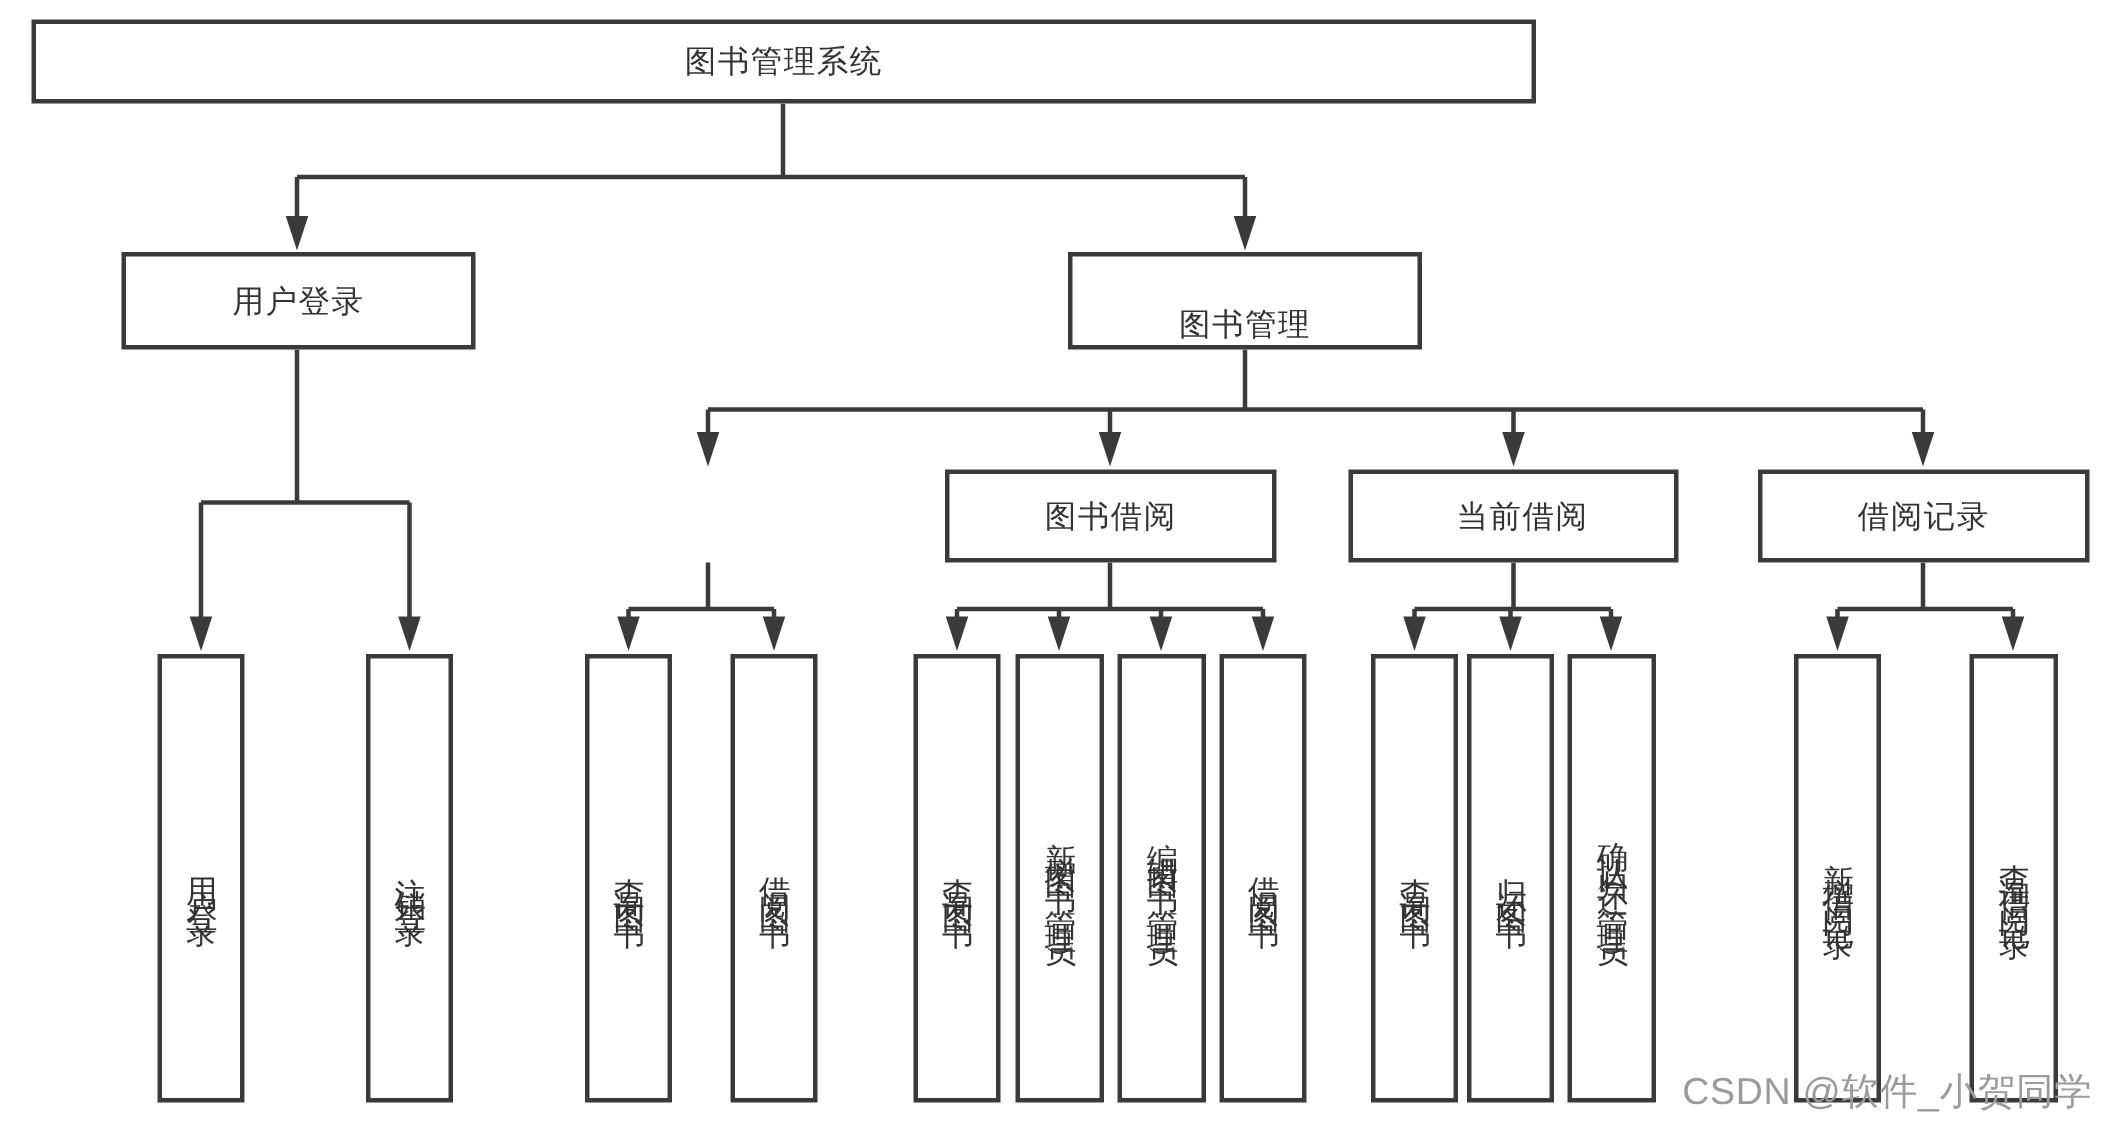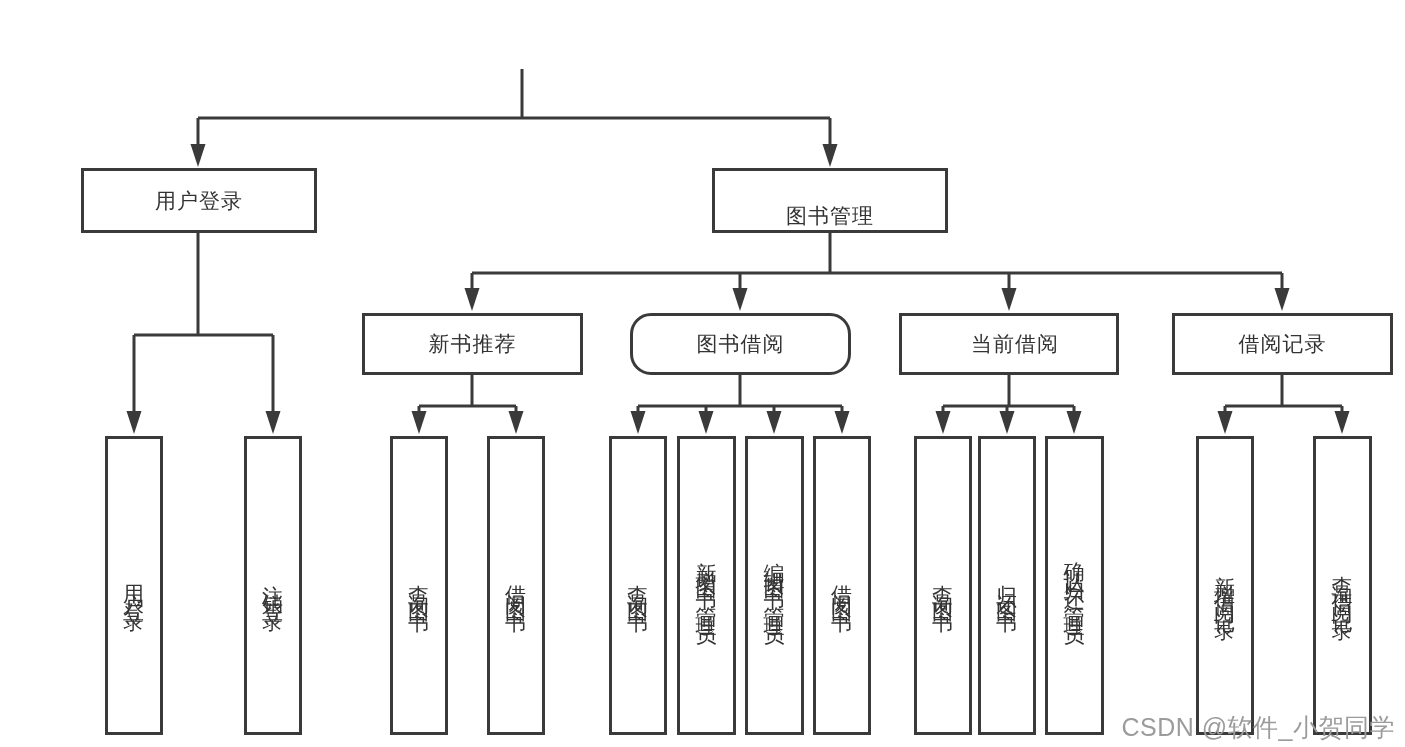--- a/index.html
+++ b/index.html
@@ -56,32 +56,32 @@
       <polygon points="766.5,411 781.5,411 774,434"></polygon>
       <polygon points="834.5,411 849.5,411 842,434"></polygon>
       <polygon points="935.5,411 950.5,411 943,434"></polygon>
       <polygon points="999.5,411 1014.5,411 1007,434"></polygon>
       <polygon points="1066.5,411 1081.5,411 1074,434"></polygon>
       <polygon points="1217.5,411 1232.5,411 1225,434"></polygon>
       <polygon points="1334.5,411 1349.5,411 1342,434"></polygon>
     </g>
   </svg>
 
+  <div class="box hbox" style="left:21px;top:13px;width:1003px;height:56px;">
+    <span>图书管理系统</span>
+  </div>
 
   <div class="box hbox" style="left:81px;top:168px;width:236px;height:65px;">
     <span>用户登录</span>
   </div>
   <div class="box hbox" style="left:712px;top:168px;width:236px;height:65px;align-items:flex-end;">
     <span>图书管理</span>
   </div>
 
-  <div class="box hbox" style="left:362px;top:313px;width:221px;height:62px;">
-    <span>新书推荐</span>
-  </div>
-  <div class="box hbox" style="left:630px;top:313px;width:221px;height:62px;border-radius:21px;">
+  <div class="box hbox" style="left:630px;top:313px;width:221px;height:62px;">
     <span>图书借阅</span>
   </div>
   <div class="box hbox" style="left:899px;top:313px;width:220px;height:62px;padding-left:12px;">
     <span>当前借阅</span>
   </div>
   <div class="box hbox" style="left:1172px;top:313px;width:221px;height:62px;">
     <span>借阅记录</span>
   </div>
 
   <div class="box vbox" style="left:105px;top:436px;width:58px;height:299px;">

